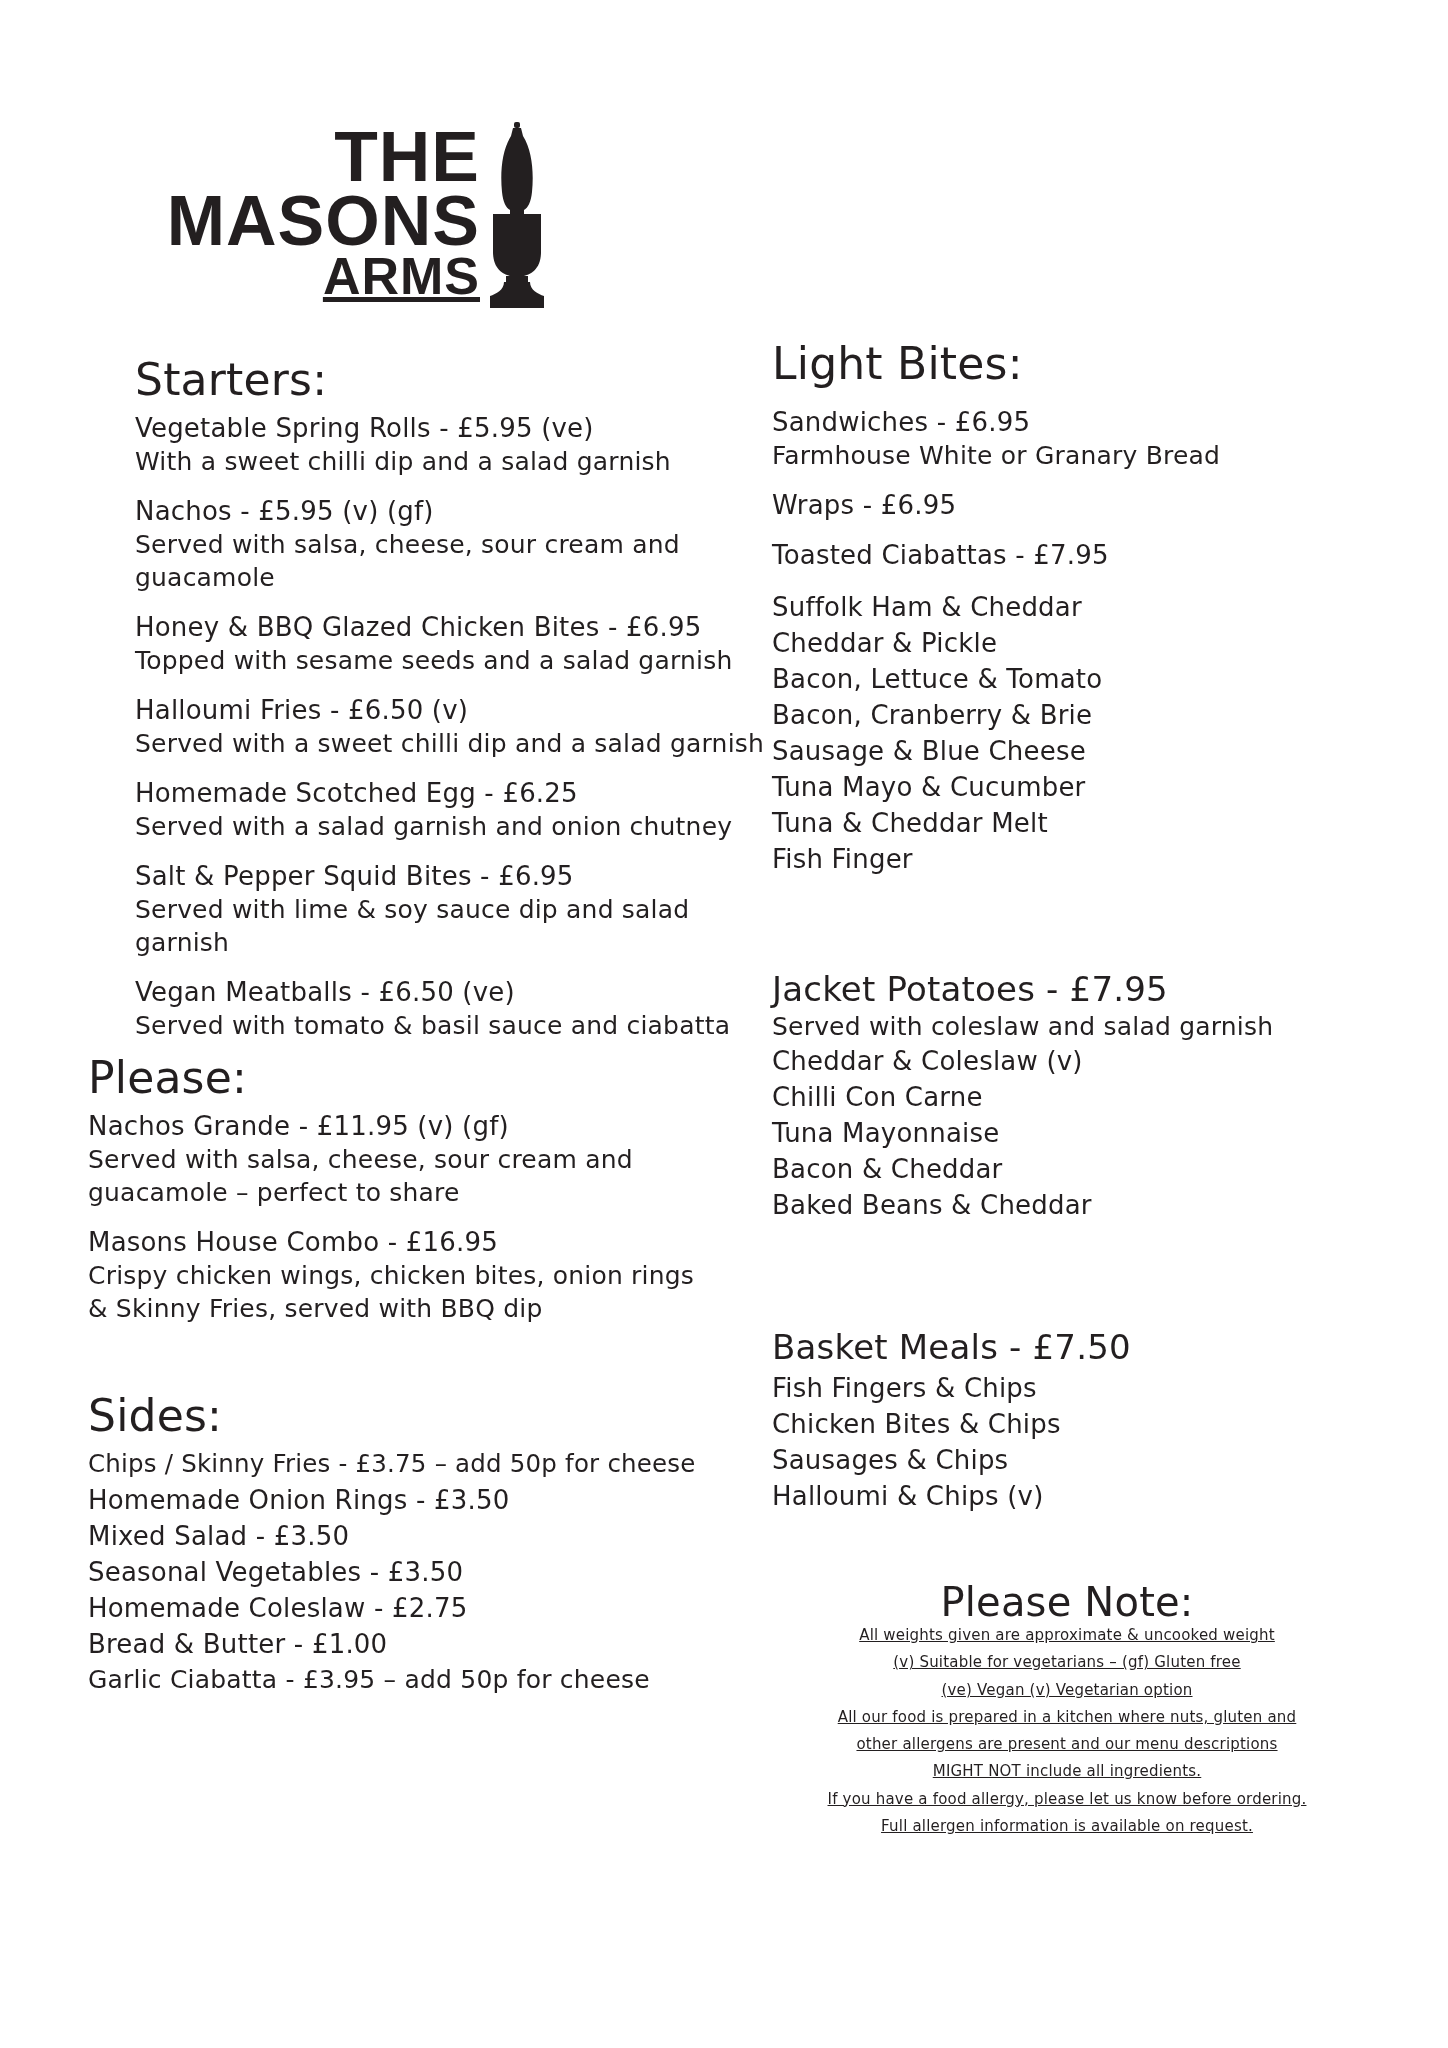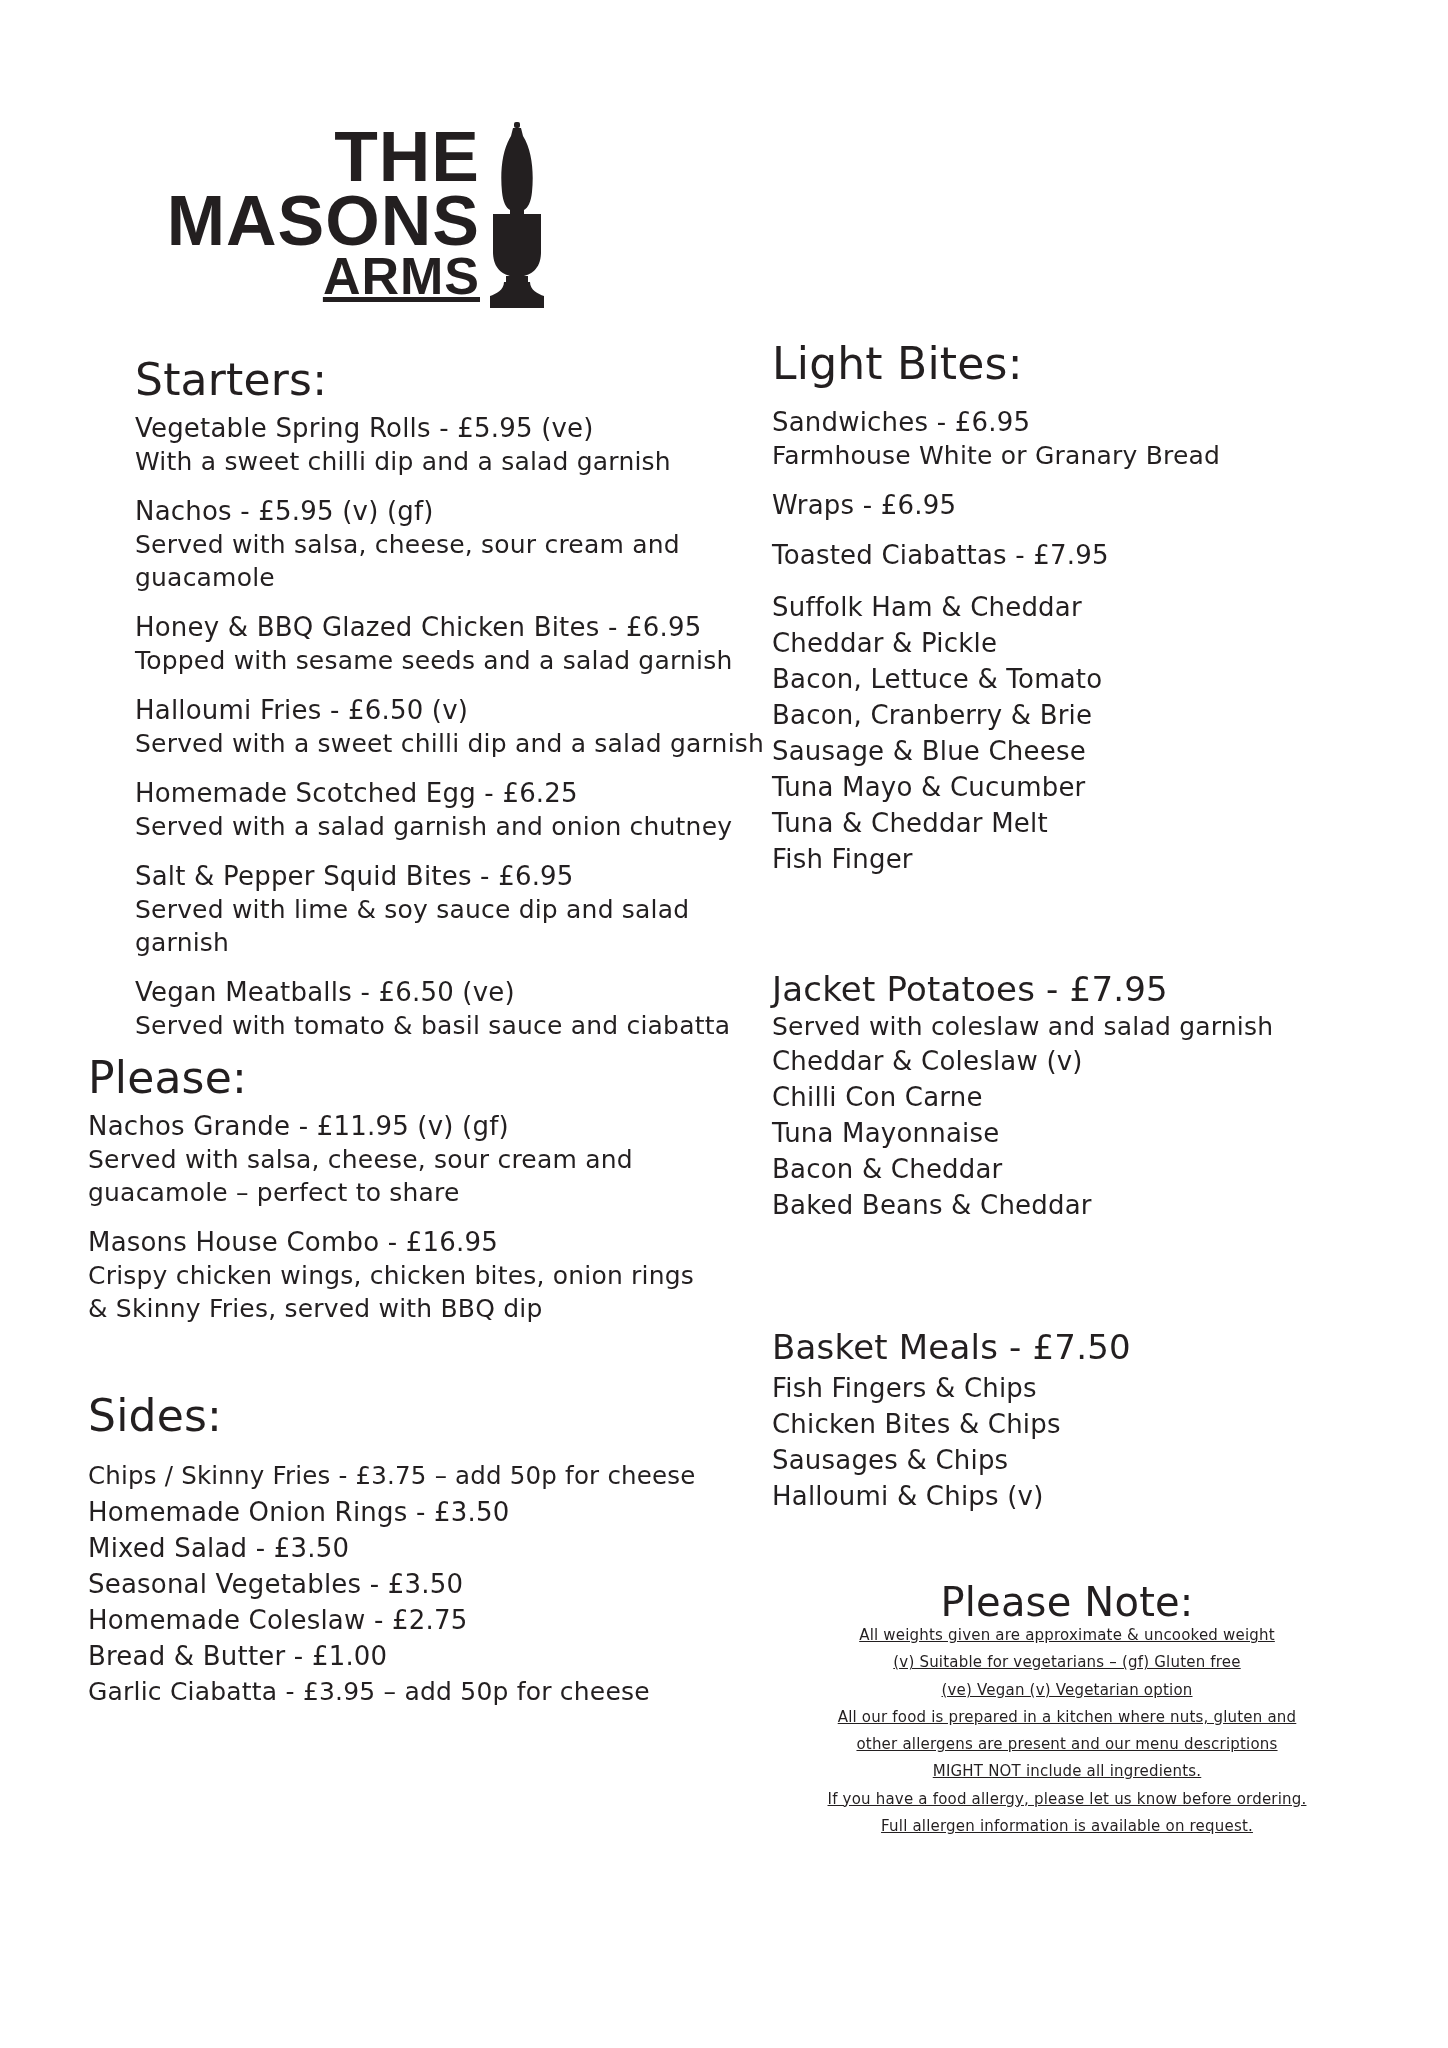--- a/index.html
+++ b/index.html
@@ -92,21 +92,21 @@
     <div class="item-desc hand" style="width:560px">Served with salsa, cheese, sour cream and guacamole – perfect to share</div>
   </div>
   <div class="item">
     <div class="item-title hand">Masons House Combo - £16.95</div>
     <div class="item-desc hand" style="width:620px">Crispy chicken wings, chicken bites, onion rings &amp; Skinny Fries, served with BBQ dip</div>
   </div>
 </div>
 
 <div class="abs" style="left:88px; top:1388px; width:660px;">
   <h2 class="section-heading hand">Sides:</h2>
-  <ul class="plain-list" style="margin-top:14px">
+  <ul class="plain-list" style="margin-top:2px">
     <li class="hand" style="font-size:24.5px">Chips / Skinny Fries - £3.75 – add 50p for cheese</li>
     <li class="hand">Homemade Onion Rings - £3.50</li>
     <li class="hand">Mixed Salad - £3.50</li>
     <li class="hand">Seasonal Vegetables - £3.50</li>
     <li class="hand">Homemade Coleslaw - £2.75</li>
     <li class="hand">Bread &amp; Butter - £1.00</li>
     <li class="hand" style="font-size:25px">Garlic Ciabatta - £3.95 – add 50p for cheese</li>
   </ul>
 </div>
 

